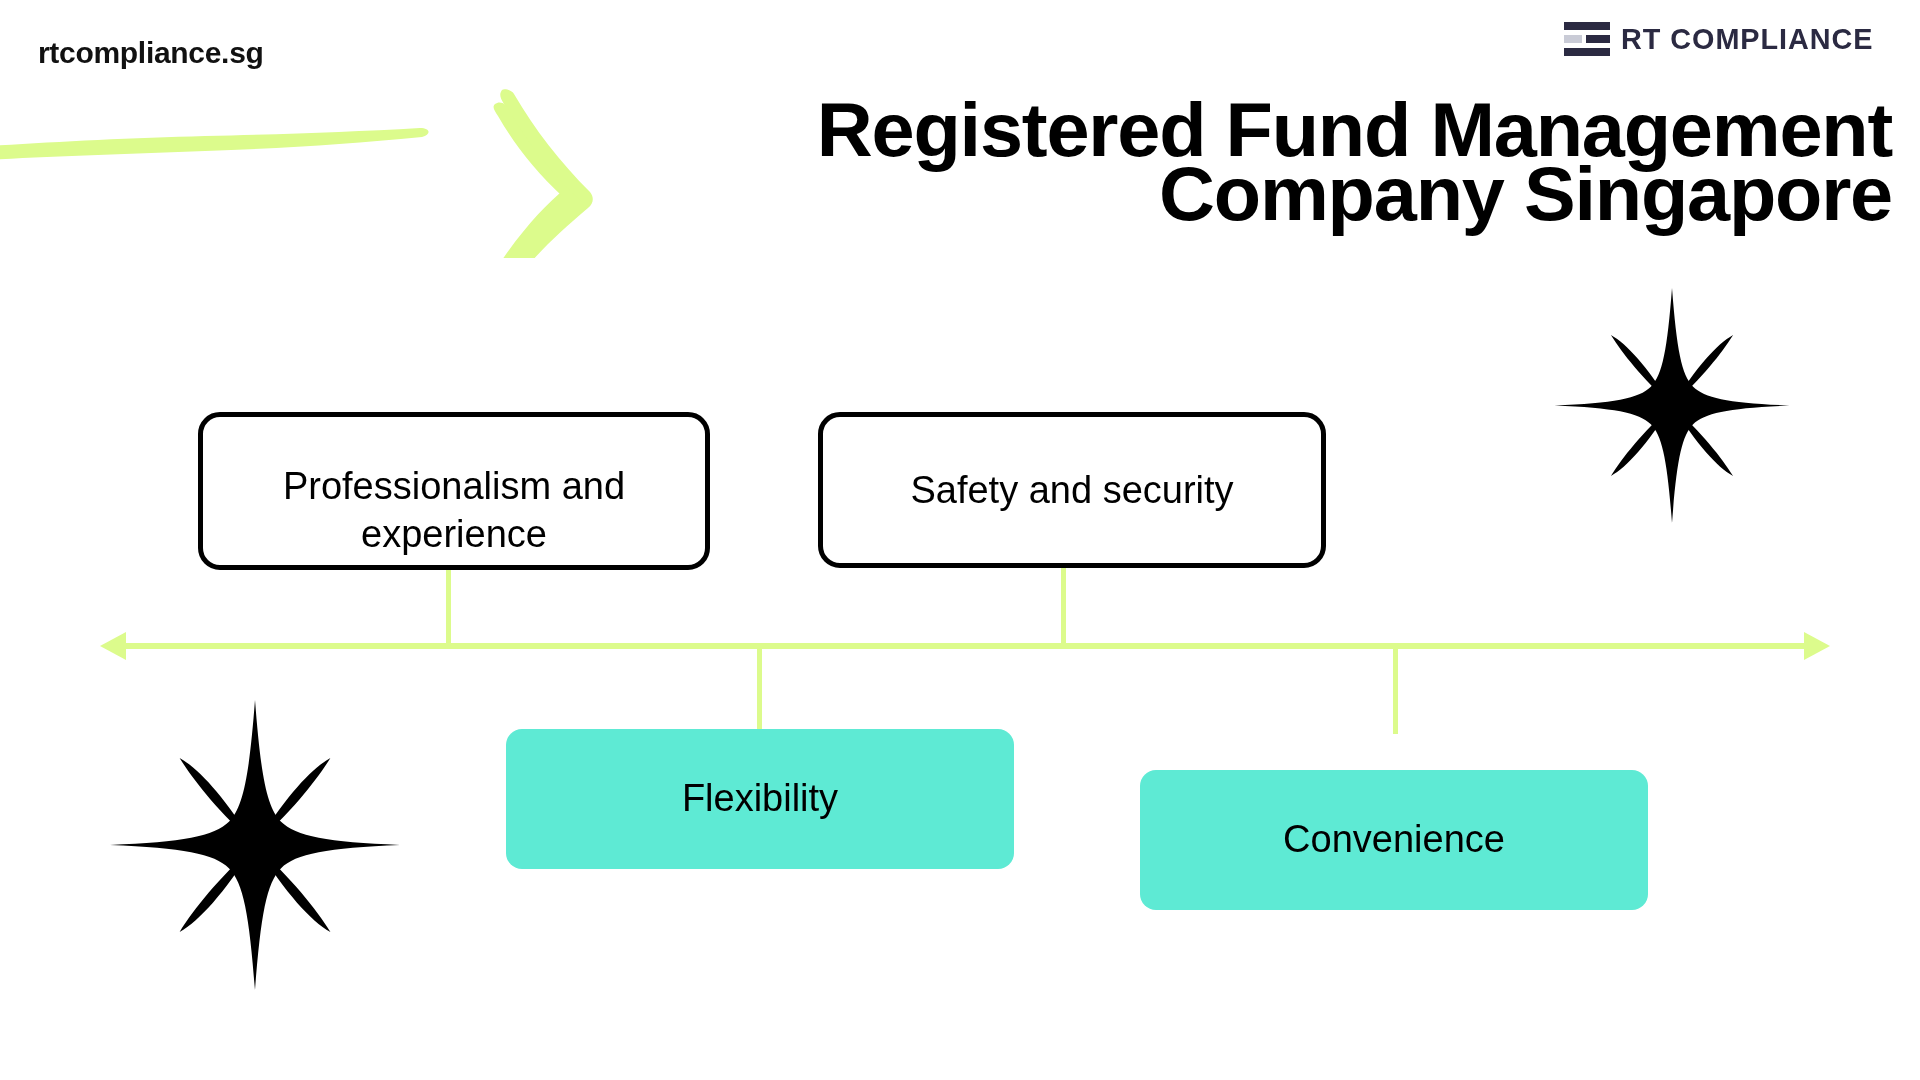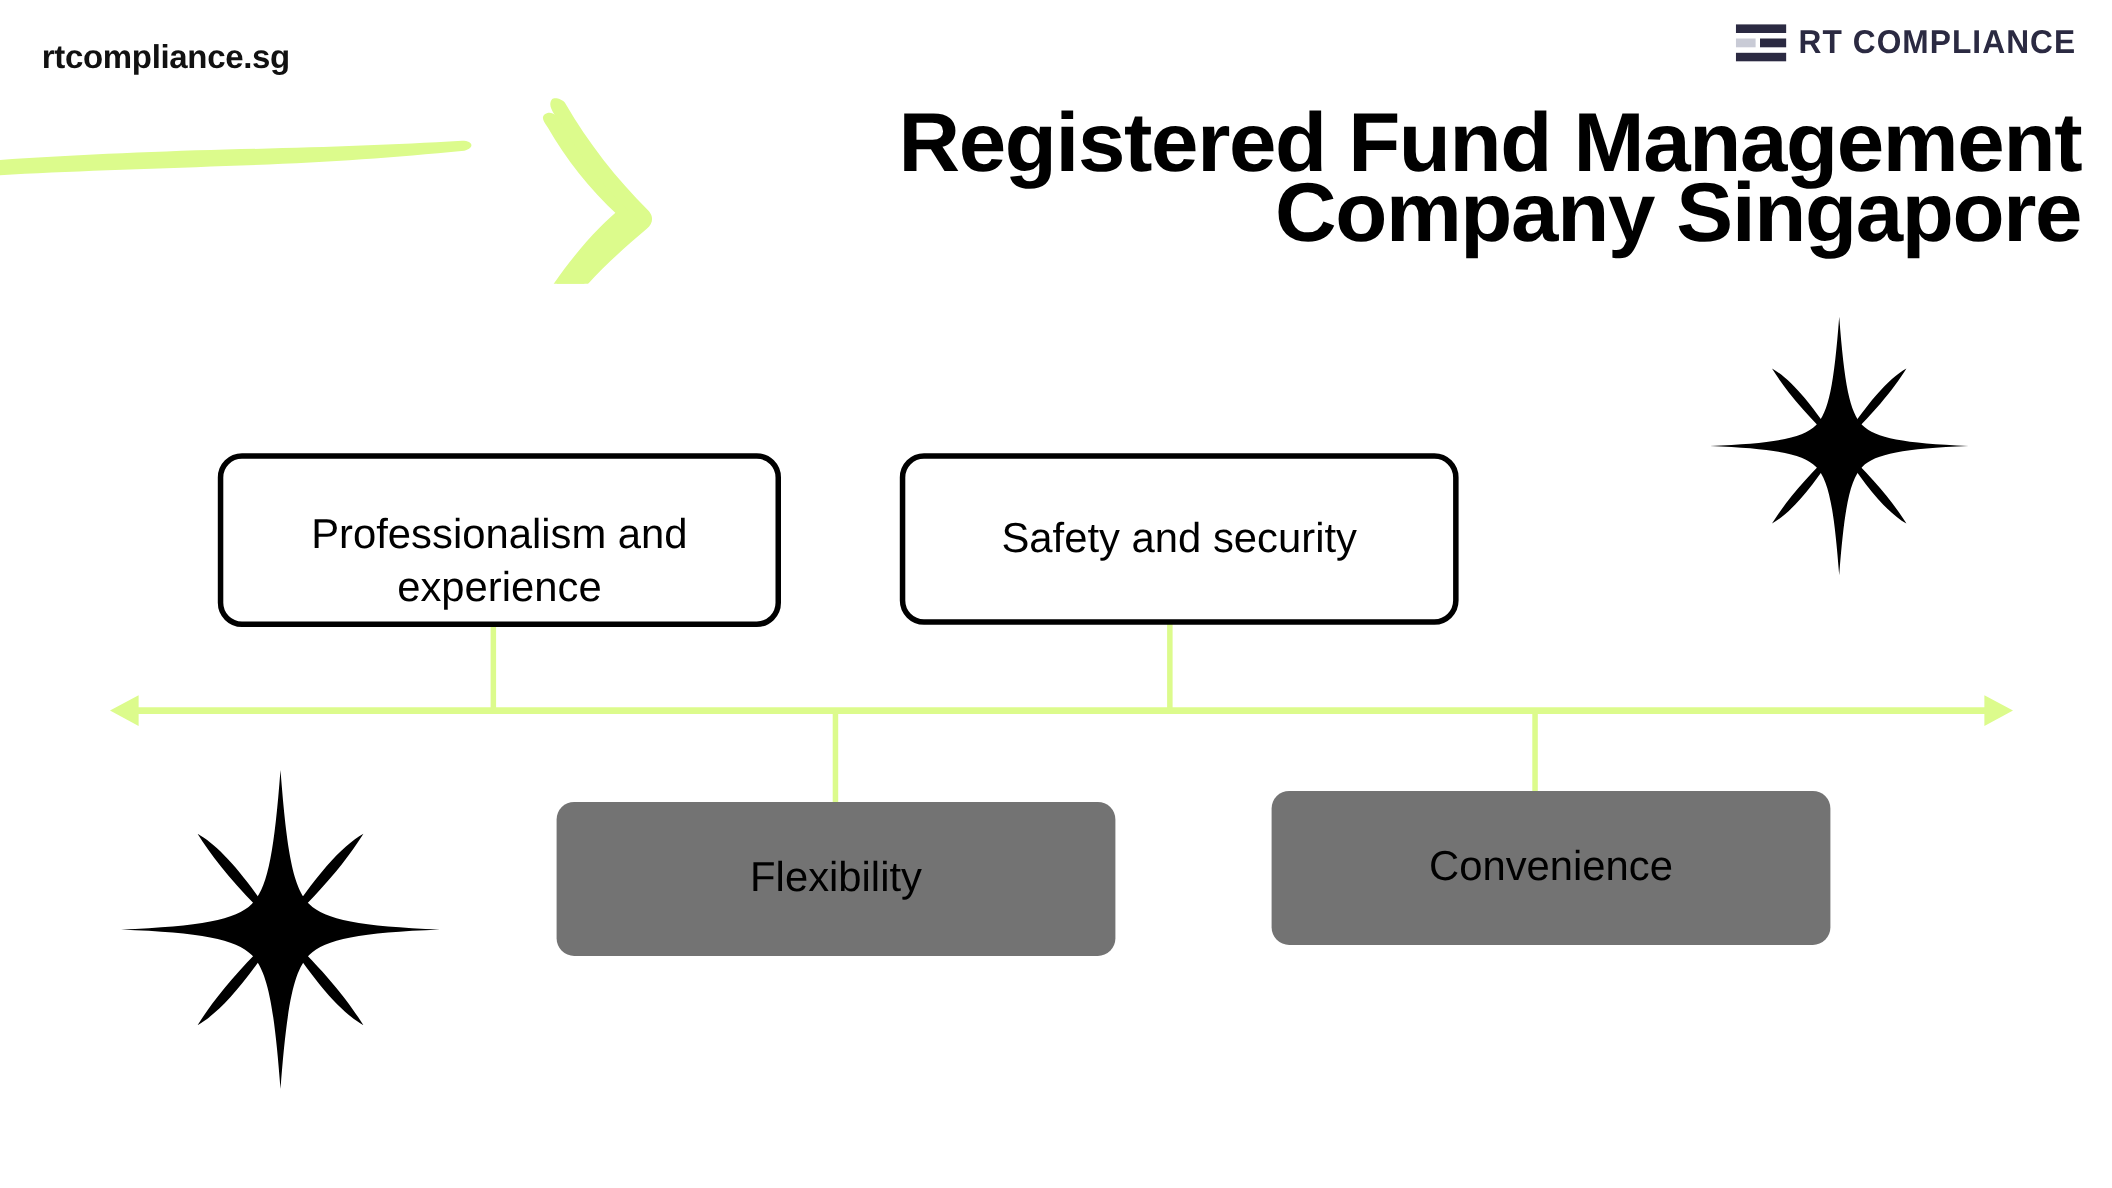--- a/index.html
+++ b/index.html
@@ -14,21 +14,21 @@
 
   
   .site-url{
     position:absolute;left:38px;top:36px;
     font-size:30px;font-weight:bold;color:#111111;
     letter-spacing:-0.3px;
     font-family:"Liberation Sans", sans-serif;
   }
 
   .brand{
-    position:absolute;right:22px;top:22px;
+    position:absolute;right:36px;top:22px;
     display:flex;align-items:center;gap:11px;
   }
   .brand-mark{
     width:46px;height:34px;display:block;
   }
   .brand-name{
     font-size:30px;font-weight:bold;color:#2b2a42;
     letter-spacing:1.0px;
     font-family:"Liberation Sans", sans-serif;
     transform:scaleX(0.96);
@@ -78,32 +78,32 @@
   }
   .node-outline{
     background:#ffffff;
     border:5px solid #000000;
     border-radius:22px;
     font-size:38px;
     line-height:1.28;
     padding:6px 18px;
   }
   .node-filled{
-    background:#737373;
+    background:#5eead4;
     border:none;
     border-radius:16px;
     font-size:38px;
     line-height:1.25;
     padding:6px 18px;
   }
 
   .n1{left:198px;top:412px;width:512px;height:158px;align-items:flex-end;}
   .n2{left:818px;top:412px;width:508px;height:156px;text-align:right;}
   .n3{left:506px;top:729px;width:508px;height:140px;}
-  .n4{left:1140px;top:719px;width:508px;height:140px;margin-left:16px;}
+  .n4{left:1140px;top:770px;width:508px;height:140px;}
 </style>
 </head>
 <body>
 
 <div class="stage">
 
   <svg class="brush-arrow" viewBox="0 0 630 170" xmlns="http://www.w3.org/2000/svg">
     <path fill="#dcfb8c" d="M0,58 C60,54 140,50 215,48 C300,46 360,44 430,40
                             C440,40 442,46 432,49
                             C360,56 300,60 215,63 C140,66 60,68 0,72 Z"></path>

